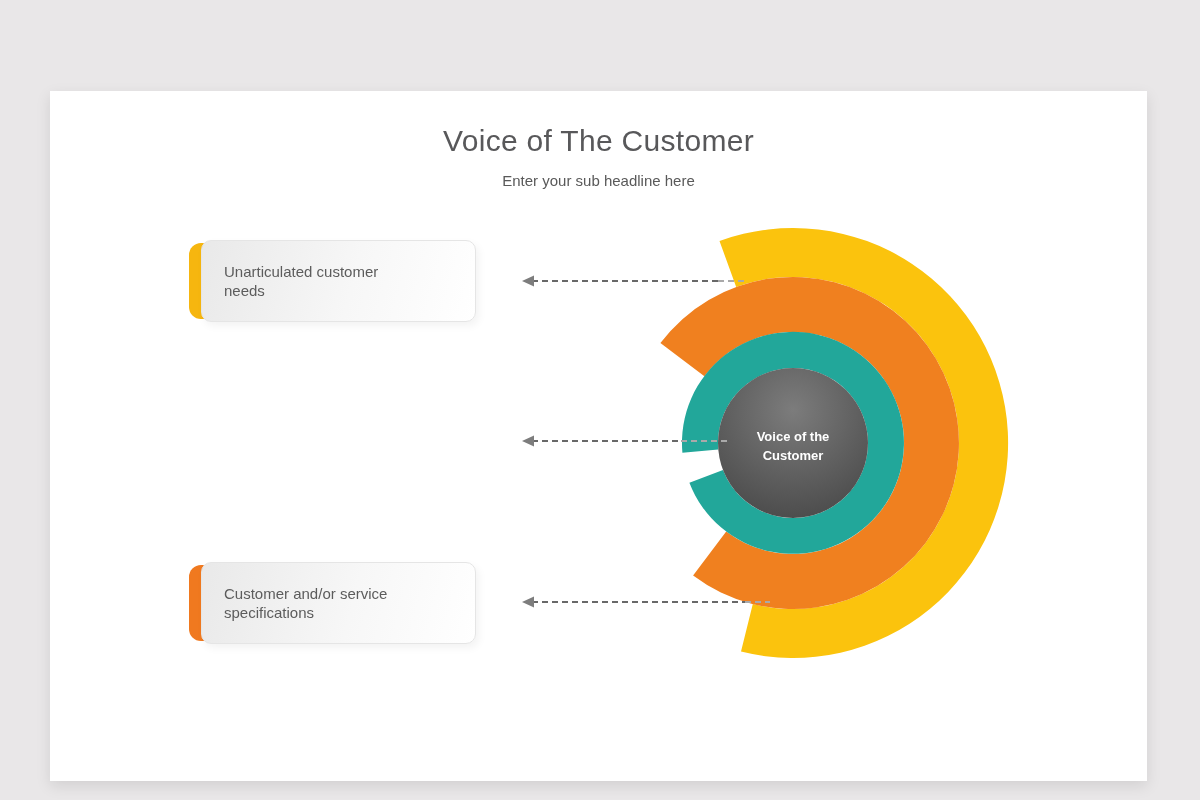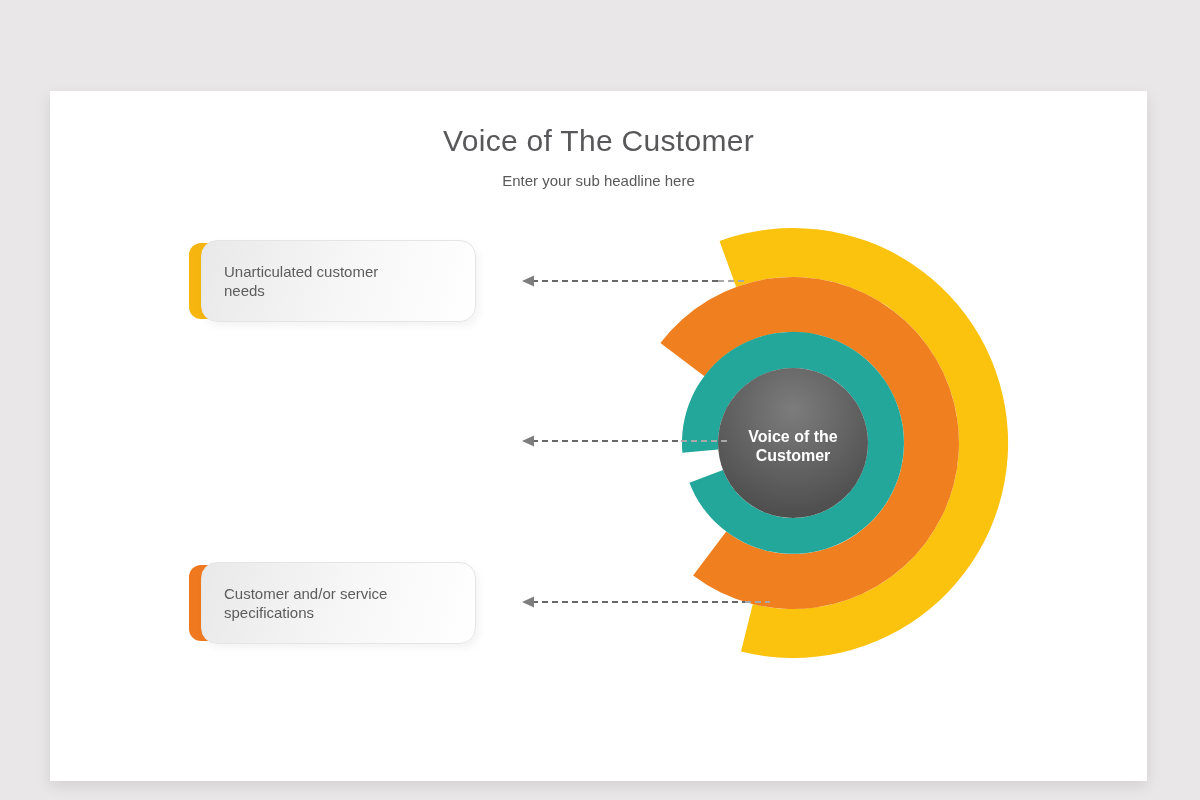--- a/index.html
+++ b/index.html
@@ -24,38 +24,38 @@
     font-size:15px;line-height:20px;color:#595959;
   }
   .item-box{position:absolute;left:151px;width:275px;height:82px;}
   .item-box .tab{
     position:absolute;left:-12px;top:3px;height:76px;width:34px;
     border-radius:12px;
   }
   .item-box .panel{
     position:absolute;left:0;top:0;right:0;bottom:0;
     background:linear-gradient(105deg,#e9e9e9 0%,#f7f7f7 55%,#ffffff 100%);
-    border:1px solid #e5e5e5;border-radius:16px;
+    border:1px solid #e5e5e5;border-radius:10px;
     box-shadow:3px 4px 8px rgba(0,0,0,.05);
     display:flex;align-items:center;
     padding-left:22px;box-sizing:border-box;
   }
   .item-label{
     font-size:15px;line-height:19px;color:#5c5c5c;
     white-space:pre-line;max-width:205px;
   }
   .item-box.pos-0{top:149px;}
   .item-box.pos-1{top:311px;}
   .item-box.pos-2{top:471px;}
   #diagram-svg{position:absolute;left:0;top:0;pointer-events:none;}
   .center-label{
     position:absolute;left:643px;top:355px;width:200px;
     transform:translateY(-50%);
     text-align:center;color:#ffffff;font-weight:bold;
-    font-size:16px;line-height:19px;white-space:pre-line;
+    font-size:13px;line-height:19px;white-space:pre-line;
   }
 </style>
 </head>
 <body style="background: rgb(233, 231, 232);">
 
 <div class="stage">
   <div class="slide">
 
     <h1 class="slide-title">Voice of The Customer</h1>
     <p class="slide-subtitle">Enter your sub headline here</p>

